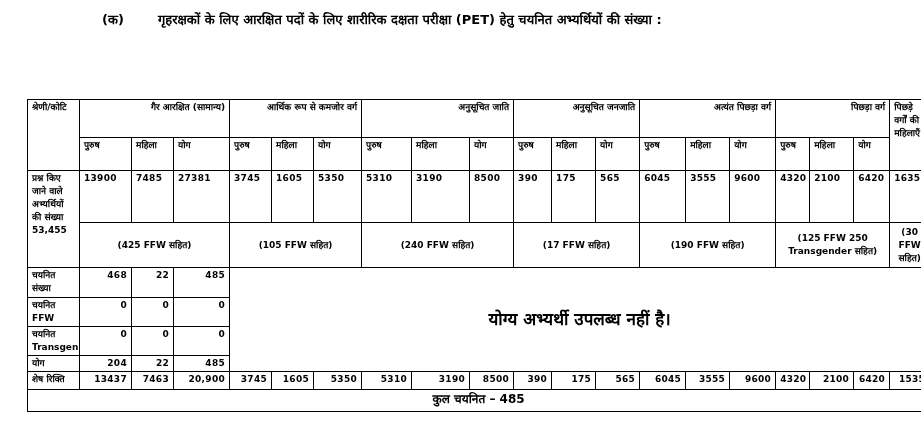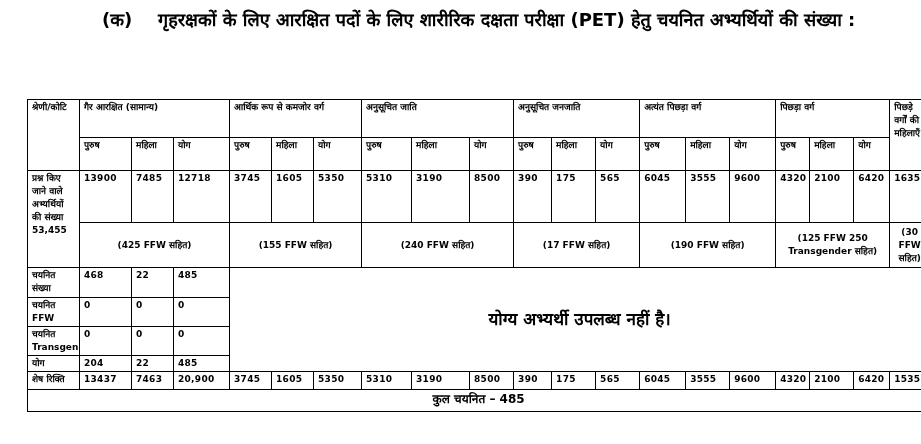--- a/index.html
+++ b/index.html
@@ -1,25 +1,25 @@
 <!DOCTYPE html>
 <html><head>
 <meta charset="utf-8">
 <style>
   html, body { margin: 0; padding: 0; background: #ffffff; }
   body { width: 921px; height: 444px; position: relative; overflow: hidden;
          font-family: "DejaVu Sans", sans-serif; color: #000; }
   .title { position: absolute; left: 102px; top: 6px; width: 780px;
-           font-size: 18px; font-weight: bold; line-height: 28px; }
+           font-size: 13px; font-weight: bold; line-height: 28px; }
   .title .label { display: inline-block; width: 56px; }
   table.pet { position: absolute; left: 27px; top: 99px; width: 881px;
               border-collapse: collapse; table-layout: fixed; }
   table.pet td { border: 1.5px solid #000; font-size: 9px; font-weight: bold;
                  padding: 1px 4px; vertical-align: top; line-height: 13px; overflow: hidden; }
-  .c { text-align: left; }
+  .c { text-align: right; }
   .rowhead { font-size: 9px; margin-top: 8px; }
   .num { font-family: "DejaVu Sans", sans-serif; font-size: 9.5px; letter-spacing: 0.3px; }
   .ffw { text-align: center; vertical-align: middle !important; font-size: 10px; }
   .msg { text-align: center; vertical-align: middle !important; font-size: 17px !important; }
   .total { text-align: center; font-size: 12px !important; padding: 3px !important; }
   .small { font-size: 7px; }
   .plain { font-weight: normal; }
 </style>
 </head>
 <body>
@@ -79,41 +79,41 @@
     <td>महिला</td>
     <td>योग</td>
     <td>पुरुष</td>
     <td>महिला</td>
     <td>योग</td>
   </tr>
   <tr style="height:52px">
     <td rowspan="2" class="rowhead">प्रश्न किए जाने वाले अभ्यर्थियों की संख्या 53,455</td>
     <td class="num">13900</td>
     <td class="num">7485</td>
-    <td class="num">12718</td>
+    <td class="num">27381</td>
     <td class="num">3745</td>
     <td class="num">1605</td>
     <td class="num">5350</td>
     <td class="num">5310</td>
     <td class="num">3190</td>
     <td class="num">8500</td>
     <td class="num">390</td>
     <td class="num">175</td>
     <td class="num">565</td>
     <td class="num">6045</td>
     <td class="num">3555</td>
     <td class="num">9600</td>
     <td class="num">4320</td>
     <td class="num">2100</td>
     <td class="num">6420</td>
     <td class="num">1635</td>
   </tr>
   <tr style="height:45px">
     <td colspan="3" class="ffw">(425 FFW सहित)</td>
-    <td colspan="3" class="ffw">(155 FFW सहित)</td>
+    <td colspan="3" class="ffw">(105 FFW सहित)</td>
     <td colspan="3" class="ffw">(240 FFW सहित)</td>
     <td colspan="3" class="ffw">(17 FFW सहित)</td>
     <td colspan="3" class="ffw">(190 FFW सहित)</td>
     <td colspan="3" class="ffw">(125 FFW 250 Transgender सहित)</td>
     <td class="ffw small">(30 FFW सहित)</td>
   </tr>
   <tr style="height:30px">
     <td>चयनित संख्या</td>
     <td class="num c">468</td>
     <td class="num c">22</td>

